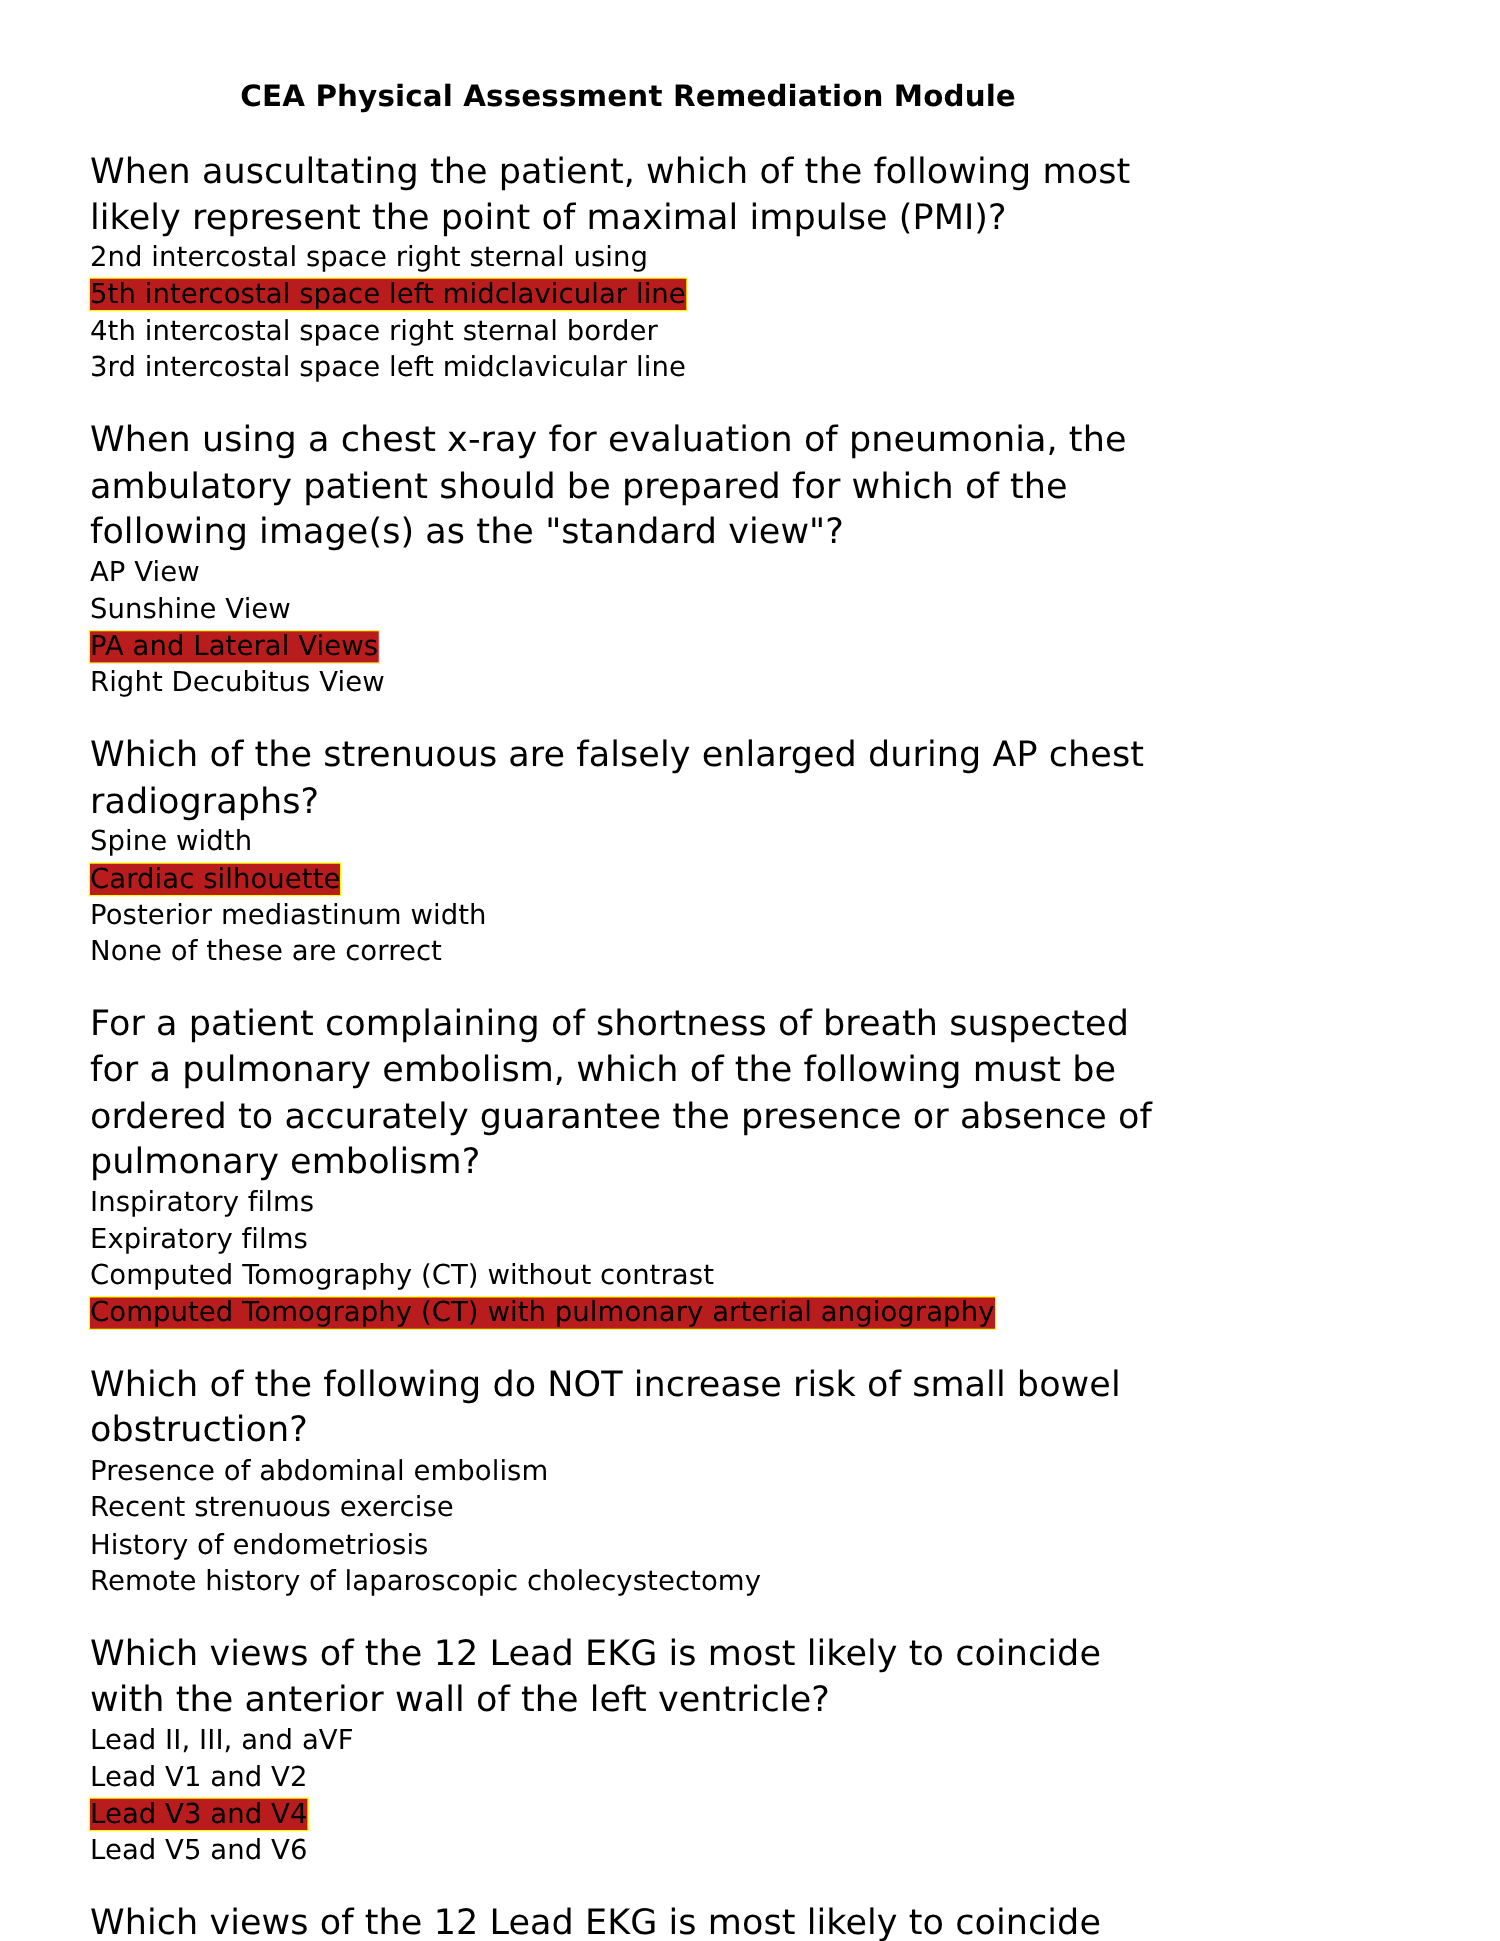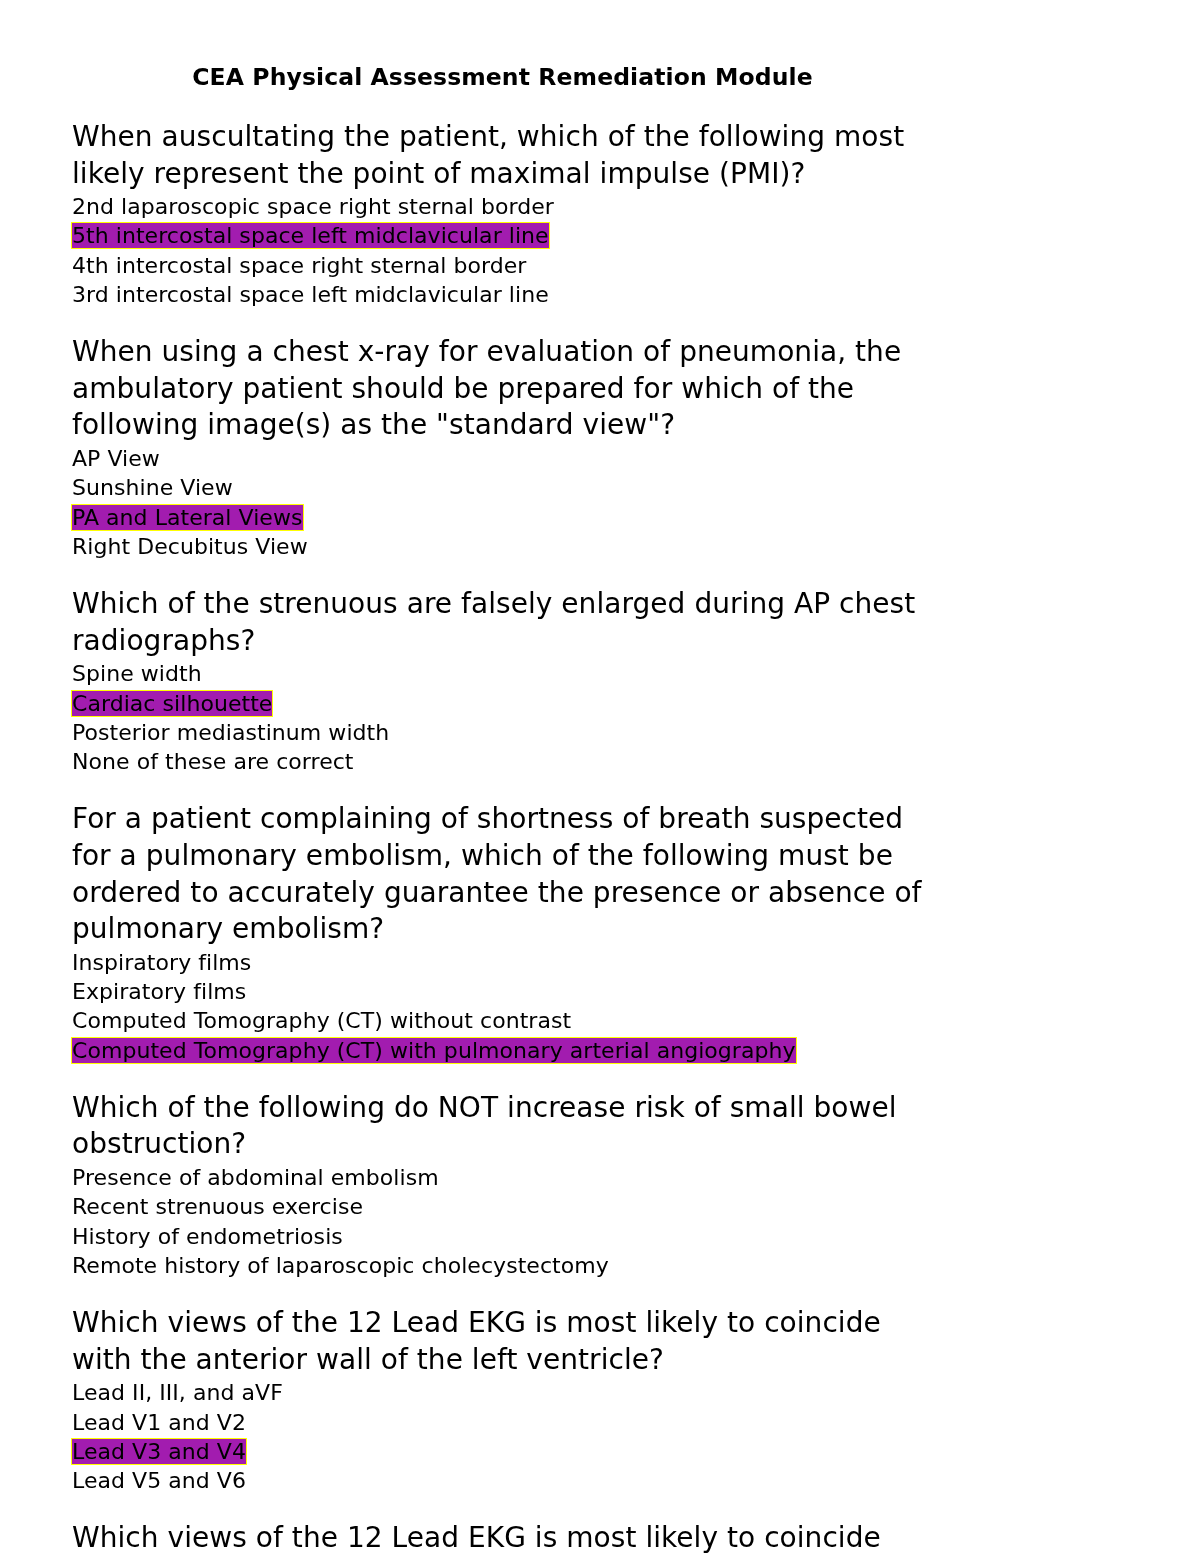--- a/index.html
+++ b/index.html
@@ -39,33 +39,33 @@
   .opt {
     font-size: 22px;
     line-height: 1.32;
     margin: 0;
     letter-spacing: 0.05px;
   }
   .opt span.txt {
     display: inline;
   }
   .opt.hl span.txt {
-    background: #a21caf;
+    background: #b91c1c;
     box-shadow: 0 0 0 1px #ffff00;
   }
 </style>
 </head>
 <body>
 
 <div class="page">
   <h1 class="doc-title">CEA Physical Assessment Remediation Module</h1>
   <div id="blocks">
       <div class="block">
         <p class="question">When auscultating the patient, which of the following most likely represent the point of maximal impulse (PMI)?</p>
-        <p class="opt"><span class="txt">2nd laparoscopic space right sternal border</span></p>
+        <p class="opt"><span class="txt">2nd intercostal space right sternal using</span></p>
         <p class="opt hl"><span class="txt">5th intercostal space left midclavicular line</span></p>
         <p class="opt"><span class="txt">4th intercostal space right sternal border</span></p>
         <p class="opt"><span class="txt">3rd intercostal space left midclavicular line</span></p>
       </div>
       <div class="block">
         <p class="question">When using a chest x-ray for evaluation of pneumonia, the ambulatory patient should be prepared for which of the following image(s) as the "standard view"?</p>
         <p class="opt"><span class="txt">AP View</span></p>
         <p class="opt"><span class="txt">Sunshine View</span></p>
         <p class="opt hl"><span class="txt">PA and Lateral Views</span></p>
         <p class="opt"><span class="txt">Right Decubitus View</span></p>

